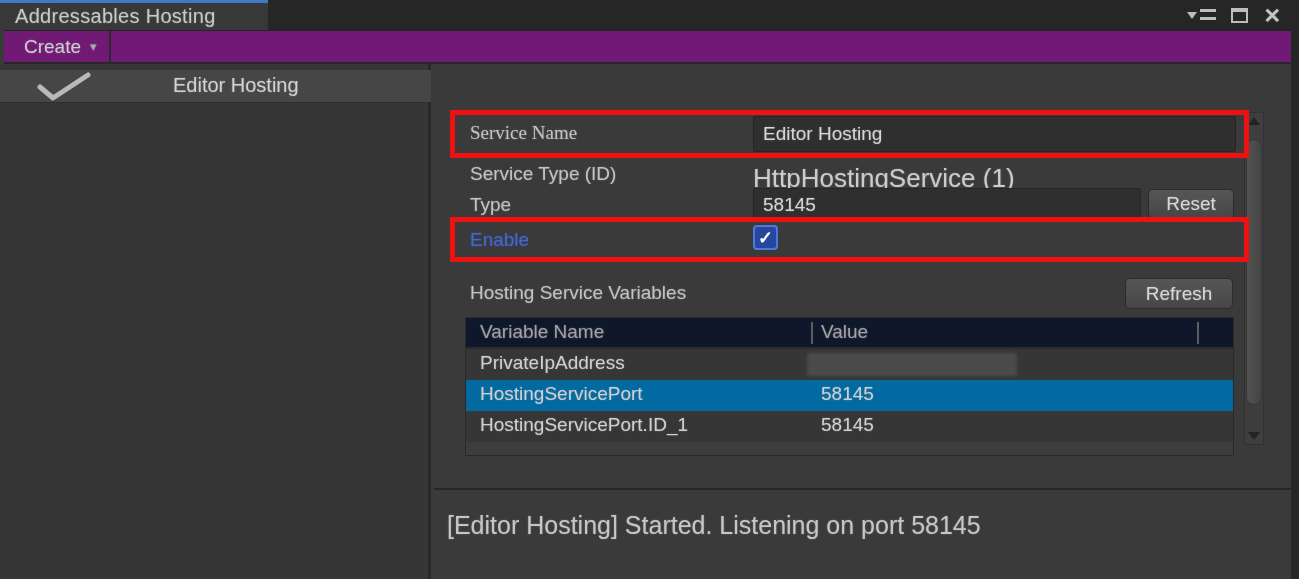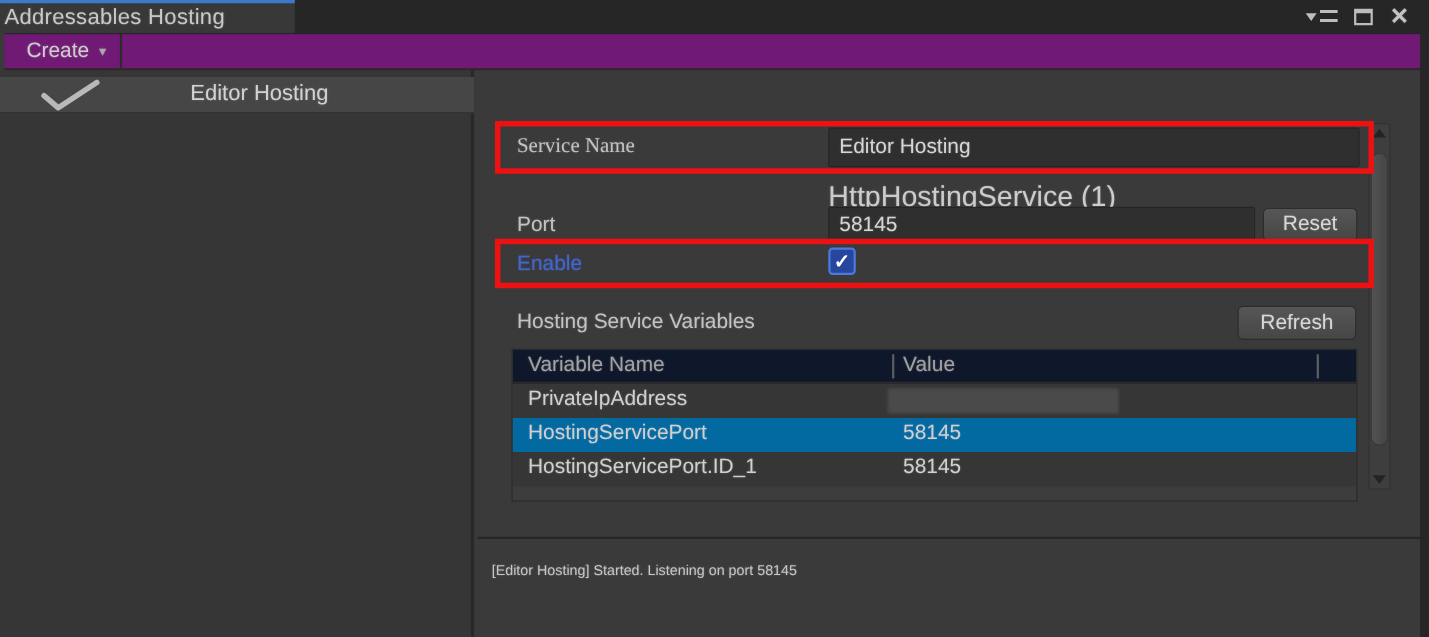--- a/index.html
+++ b/index.html
@@ -7,21 +7,21 @@
   .window {
     position:relative; width:1299px; height:579px; overflow:hidden;
     background:#3a3a3a; color:#c8c8c8;
     text-shadow:0 0 2px rgba(205,205,205,0.35);
   }
 
   
   .tabbar { position:absolute; left:0; top:0; width:1299px; height:30px; background:#262626; }
   .tab {
     position:absolute; left:0; top:0; width:268px; height:30px; background:#383838;
-    border-top:3px solid #3e79c7; display:flex; align-items:center; padding-left:4px;
+    border-top:3px solid #3e79c7; display:flex; align-items:center; padding-left:15px;
     font-size:20px; color:#c9c9c9; letter-spacing:0.3px;
   }
   .win-controls { position:absolute; right:18px; top:0; height:30px; display:flex; align-items:center; gap:15px; }
   .menu-icon { display:flex; align-items:center; gap:3px; cursor:default; }
   .menu-icon .tri { width:0; height:0; border-left:5px solid transparent; border-right:5px solid transparent; border-top:7px solid #bdbdbd; }
   .menu-icon .bars { width:16px; height:13px;
     background:repeating-linear-gradient(to bottom,#bdbdbd 0 3px,transparent 3px 8px); }
   .max-icon { width:17px; height:15px; border:2px solid #bdbdbd; border-top-width:4px; background:transparent; }
   .close-icon { font-size:21px; color:#c4c4c4; line-height:1; font-weight:bold; }
 
@@ -85,21 +85,21 @@
   .vscroll .up { top:0; } .vscroll .down { bottom:0; }
   .arr-up { width:0; height:0; border-left:6px solid transparent; border-right:6px solid transparent;
     border-bottom:8px solid #232323; }
   .arr-down { width:0; height:0; border-left:6px solid transparent; border-right:6px solid transparent;
     border-top:8px solid #232323; }
   .thumb { position:absolute; left:1px; top:26px; width:16px; height:266px;
     background:linear-gradient(to right,#525252,#454545); border:1px solid #383838; border-radius:9px; }
 
   
   .log-divider { position:absolute; left:0; top:424px; width:865px; height:2px; background:#262626; }
-  .log-msg { position:absolute; left:13px; top:447px; font-size:13px; color:#c6c6c6; white-space:nowrap; }
+  .log-msg { position:absolute; left:13px; top:447px; font-size:25px; color:#c6c6c6; white-space:nowrap; }
 
   
   .anno { position:absolute; border:5px solid #ee1111; pointer-events:none; z-index:50; }
   .anno1 { left:16px; top:46px; width:799px; height:48px; }
   .anno2 { left:16px; top:153px; width:799px; height:45px; }
 
   .right-edge { position:absolute; left:1291px; top:0; width:8px; height:579px; background:#262626; z-index:60; }
 </style>
 </head>
 <body>
@@ -138,23 +138,24 @@
         </span>
         <span class="label">Editor Hosting</span>
       </div>
     </div>
 
     <div class="detail">
 
       <div class="flabel" style="top:58px;font-family:Liberation Serif, serif;">Service Name</div>
       <input class="tfield" style="left: 319px; top: 52px; width: 483px; height: 36px;" value="Editor Hosting">
 
+      <div class="flabel" style="top:99px;">Service Type (ID)</div>
       <div class="fvalue" style="top:99px;">HttpHostingService (1)</div>
 
-      <div class="flabel" style="top:130px;">Port</div>
+      <div class="flabel" style="top:130px;">Type</div>
       <input class="tfield" style="left: 319px; top: 124px; width: 388px; height: 33px;" value="58145">
       <div class="ubtn" style="left:714px; top:125px; width:86px; height:30px;">Reset</div>
 
       <div class="flabel enable-label" style="top:165px;">Enable</div>
       <div class="checkbox">
         <span>✓</span>
       </div>
 
       <div class="flabel" style="top:218px;">Hosting Service Variables</div>
       <div class="ubtn" style="left:691px; top:214px; width:108px; height:31px;">Refresh</div>

